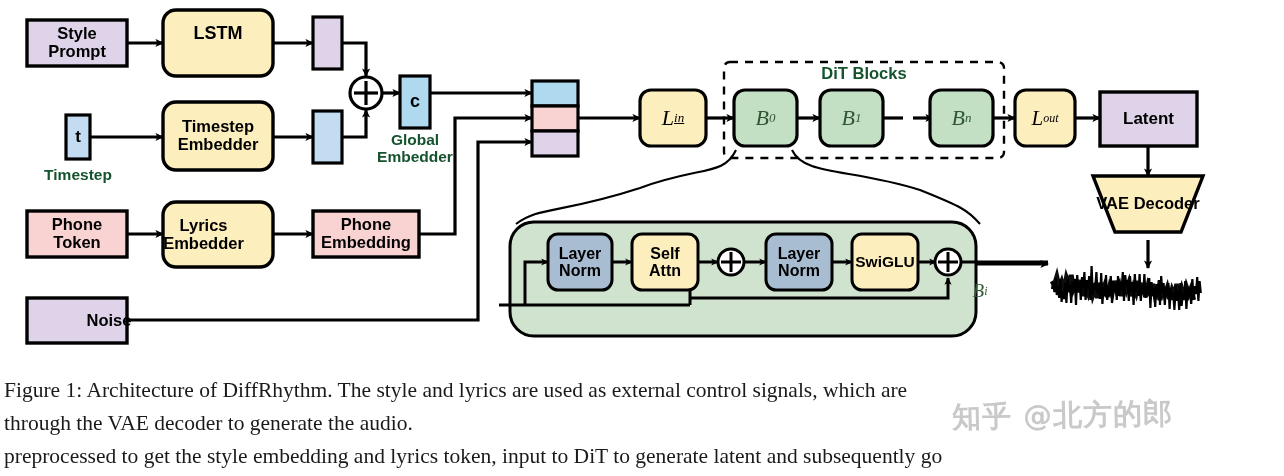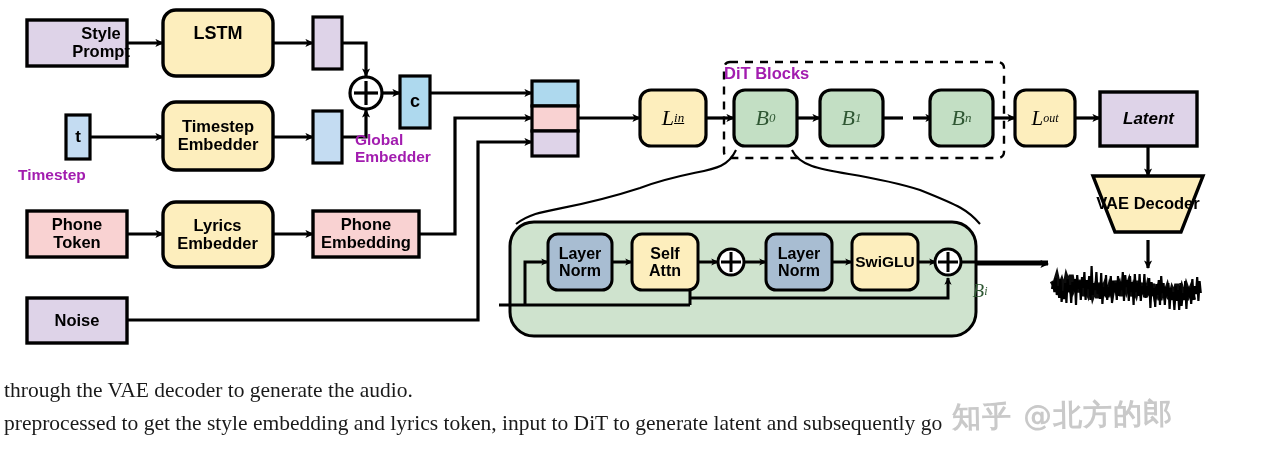--- a/index.html
+++ b/index.html
@@ -19,23 +19,23 @@
     text-align:center;
     color:#000;
     font-weight:bold;
     line-height:1.08;
     pointer-events:none;
     white-space:pre-line;
   }
   .lbl.italic{font-family:"Liberation Serif", serif;font-style:italic;font-weight:normal;}
   .sub{
     position:absolute;
-    text-align:left;
+    text-align:center;
     font-weight:bold;
-    color:#a21caf;
+    color:#14532d;
     line-height:1.12;
   }
 
   #caption{
     position:absolute;left:0;top:368px;width:1284px;height:108px;
     font-family:"Liberation Serif", serif;
     font-size:21.5px;
     line-height:33px;
     color:#1a1a1a;
     padding:6px 8px 0 4px;
@@ -200,60 +200,61 @@
       <rect x="632" y="234" width="66" height="56" rx="10" ry="10" fill="#fdeebd" stroke="#000" stroke-width="3"></rect>
       <rect x="766" y="234" width="66" height="56" rx="10" ry="10" fill="#a8bdd2" stroke="#000" stroke-width="3"></rect>
       <rect x="852" y="234" width="66" height="56" rx="10" ry="10" fill="#fdeebd" stroke="#000" stroke-width="3"></rect>
 
       <g fill="#000">
         <path d="M1052,289 l1.2,-7 1.2,10 1.2,-14 1.2,17 1.2,-9 1.2,12 1.2,-19 1.2,23 1.2,-11 1.2,8 1.2,-16 1.2,20 1.2,-24 1.2,13 1.2,-7 1.2,18 1.2,-21 1.2,9 1.2,-12 1.2,26 1.2,-30 1.2,14 1.2,-8 1.2,19 1.2,-23 1.2,11 1.2,-16 1.2,28 1.2,-20 1.2,9 1.2,-13 1.2,24 1.2,-34 1.2,29 1.2,-12 1.2,7 1.2,-18 1.2,22 1.2,-10 1.2,15 1.2,-26 1.2,31 1.2,-17 1.2,9 1.2,-21 1.2,25 1.2,-13 1.2,8 1.2,-19 1.2,27 1.2,-22 1.2,11 1.2,-9 1.2,17 1.2,-24 1.2,20 1.2,-14 1.2,8 1.2,-18 1.2,29 1.2,-26 1.2,12 1.2,-7 1.2,21 1.2,-25 1.2,16 1.2,-10 1.2,23 1.2,-31 1.2,18 1.2,-9 1.2,13 1.2,-22 1.2,27 1.2,-15 1.2,8 1.2,-20 1.2,24 1.2,-12 1.2,9 1.2,-17 1.2,30 1.2,-26 1.2,14 1.2,-8 1.2,19 1.2,-23 1.2,11 1.2,-15 1.2,25 1.2,-29 1.2,17 1.2,-10 1.2,22 1.2,-18 1.2,9 1.2,-13 1.2,26 1.2,-21 1.2,12 1.2,-8 1.2,18 1.2,-24 1.2,15 1.2,-11 1.2,20 1.2,-27 1.2,23 1.2,-13 1.2,7 1.2,-19 1.2,28 1.2,-22 1.2,10 1.2,-9 1.2,16 1.2,-25 1.2,21 1.2,-14 1.2,8 1.2,-17 1.2,24 1.2,-20 1.2,12" stroke="#000" stroke-width="2.2" fill="none"></path>
         <path d="M1052,281 l2.4,4 2.4,-8 2.4,11 2.4,-6 2.4,9 2.4,-13 2.4,7 2.4,-10 2.4,14 2.4,-5 2.4,8 2.4,-12 2.4,16 2.4,-9 2.4,6 2.4,-11 2.4,13 2.4,-7 2.4,10 2.4,-15 2.4,8 2.4,-6 2.4,12 2.4,-10 2.4,7 2.4,-13 2.4,9 2.4,-5 2.4,11 2.4,-14 2.4,8 2.4,-7 2.4,13 2.4,-9 2.4,6 2.4,-12 2.4,10 2.4,-8 2.4,14 2.4,-11 2.4,7 2.4,-9 2.4,12 2.4,-6 2.4,10 2.4,-13 2.4,8 2.4,-7 2.4,11 2.4,-9 2.4,6 2.4,-12 2.4,13 2.4,-8 2.4,9 2.4,-11 2.4,7 2.4,-6 2.4,12" stroke="#000" stroke-width="5" fill="none" opacity="0.95"></path>
       </g>
     </svg>
 
-    <div class="lbl" style="left:27px;top:20px;width:100px;height:46px;font-size:16.5px;margin-left:24px;">Style Prompt</div>
+    <div class="lbl" style="left:27px;top:20px;width:100px;height:46px;font-size:16.5px;">Style Prompt</div>
     <div class="lbl" style="left:163px;top:10px;width:110px;height:48px;font-size:18px;">LSTM</div>
 
     <div class="lbl" style="left:66px;top:115px;width:24px;height:44px;font-size:17px;">t</div>
     <div class="sub" style="left:18px;top:166px;width:120px;font-size:15.5px;">Timestep</div>
     <div class="lbl" style="left:163px;top:102px;width:110px;height:68px;font-size:16.5px;">Timestep
 Embedder</div>
 
     <div class="lbl" style="left:400px;top:76px;width:30px;height:52px;font-size:18px;">c</div>
     <div class="sub" style="left:355px;top:131px;width:120px;font-size:15.5px;white-space:pre-line;">Global
 Embedder</div>
 
     <div class="lbl" style="left:27px;top:211px;width:100px;height:46px;font-size:16.5px;">Phone
 Token</div>
-    <div class="lbl" style="left:166px;top:202px;width:103px;height:65px;font-size:16.5px;">Lyrics
+    <div class="lbl" style="left:152px;top:202px;width:103px;height:65px;font-size:16.5px;">Lyrics
 Embedder</div>
     <div class="lbl" style="left:313px;top:211px;width:106px;height:46px;font-size:16.5px;">Phone
 Embedding</div>
-    <div class="lbl" style="left:27px;top:298px;width:100px;height:45px;font-size:16.5px;">Noise</div>
+    <div class="lbl" style="left:27px;top:298px;width:100px;height:45px;font-size:16.5px;padding-left:32px;">Noise</div>
 
     <div class="lbl italic" style="left:640px;top:90px;width:66px;height:56px;font-size:22px;">L<sub style="font-size:13px;text-decoration:underline;">in</sub></div>
     <div class="sub" style="left:724px;top:64px;width:280px;font-size:16.5px;">DiT Blocks</div>
     <div class="lbl italic" style="left:734px;top:90px;width:63px;height:56px;font-size:22px;color:#2f5733;">B<sub style="font-size:13px;">0</sub></div>
     <div class="lbl italic" style="left:820px;top:90px;width:63px;height:56px;font-size:22px;color:#2f5733;">B<sub style="font-size:13px;">1</sub></div>
     <div class="lbl italic" style="left:930px;top:90px;width:63px;height:56px;font-size:22px;color:#2f5733;">B<sub style="font-size:13px;">n</sub></div>
     <div class="lbl italic" style="left:1015px;top:90px;width:60px;height:56px;font-size:21px;">L<sub style="font-size:12px;">out</sub></div>
 
-    <div class="lbl" style="left:1100px;top:92px;width:97px;height:54px;font-size:17px;font-style:italic;">Latent</div>
+    <div class="lbl" style="left:1100px;top:92px;width:97px;height:54px;font-size:17px;">Latent</div>
     <div class="lbl" style="left:1093px;top:182px;width:110px;height:44px;font-size:16.5px;">VAE Decoder</div>
 
     <div class="lbl" style="left:548px;top:234px;width:64px;height:56px;font-size:16px;">Layer
 Norm</div>
     <div class="lbl" style="left:632px;top:234px;width:66px;height:56px;font-size:16px;">Self
 Attn</div>
     <div class="lbl" style="left:766px;top:234px;width:66px;height:56px;font-size:16px;">Layer
 Norm</div>
     <div class="lbl" style="left:852px;top:234px;width:66px;height:56px;font-size:15.5px;border-radius:27px;">SwiGLU</div>
     <div class="lbl italic" style="left:960px;top:278px;width:40px;height:26px;font-size:19px;color:#2f5733;">B<sub style="font-size:12px;">i</sub></div>
   </div>
 
   <div id="caption">
+    <span class="l">Figure 1:  Architecture of DiffRhythm.  The style and lyrics are used as external control signals, which are</span>
     <span class="l">through the VAE decoder to generate the audio.</span>
     <span class="l">preprocessed to get the style embedding and lyrics token, input to DiT to generate latent and subsequently go</span>
   </div>
 
   <div id="watermark">知乎 @北方的郎</div>
 
 </div>
 
 </body></html>

